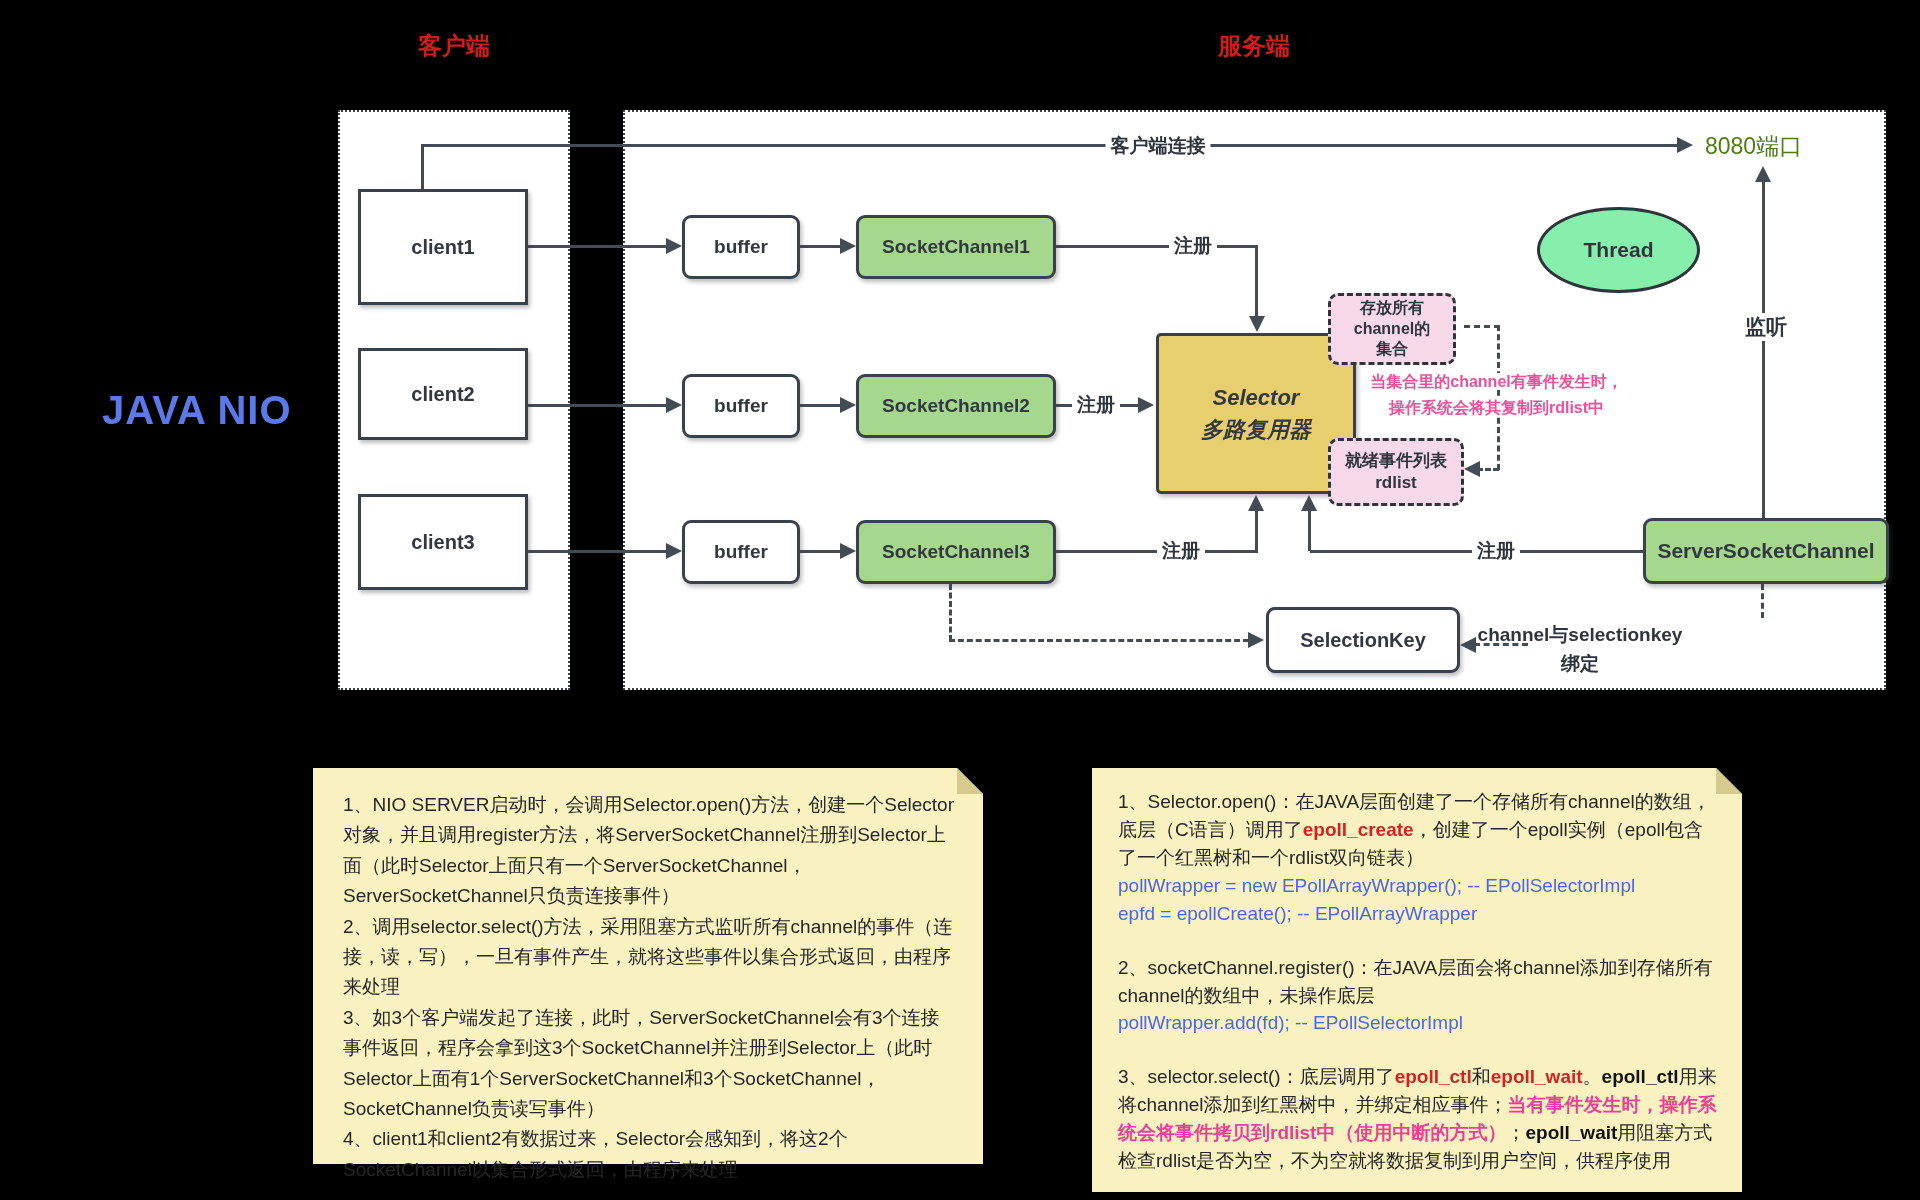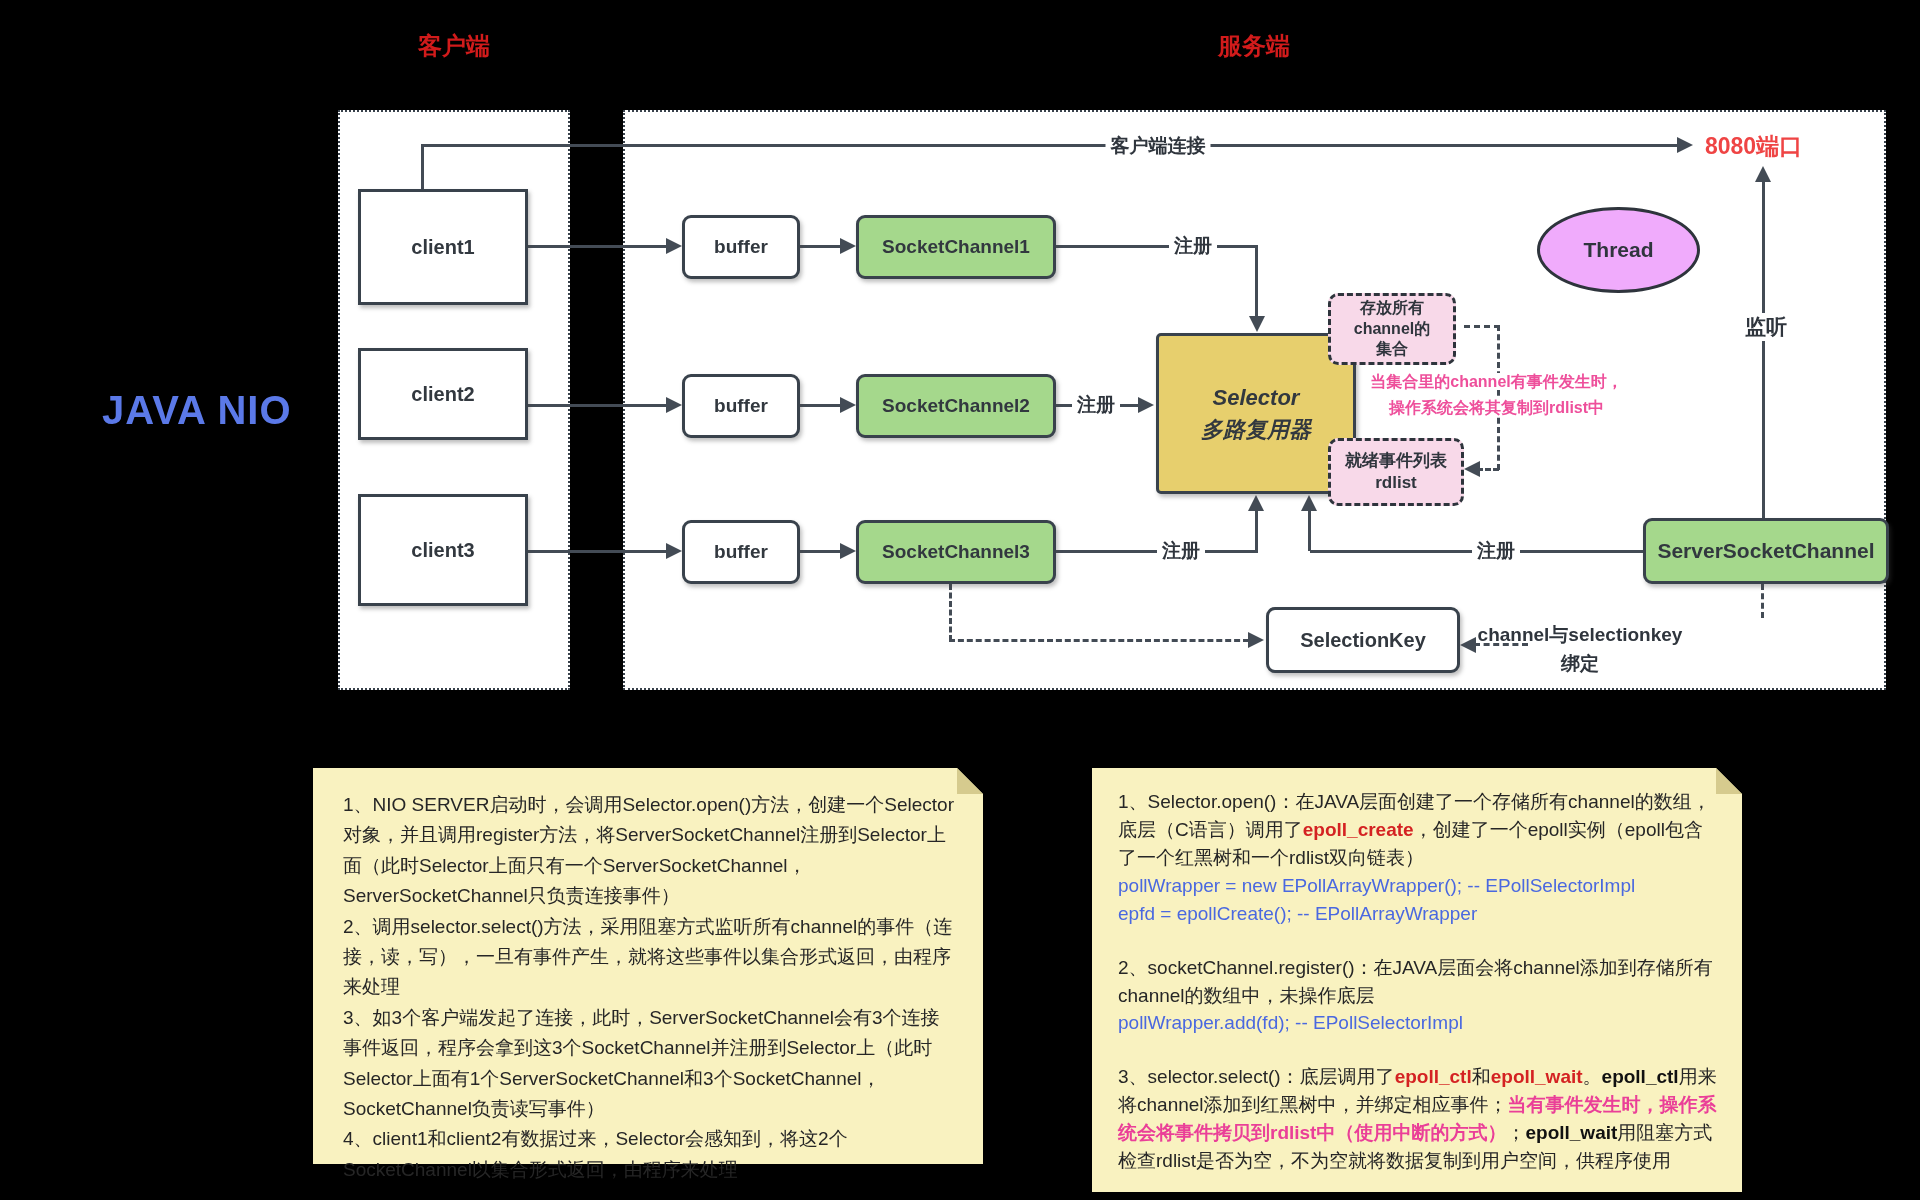--- a/index.html
+++ b/index.html
@@ -10,36 +10,36 @@
   
   .box{position:absolute;display:flex;flex-direction:column;align-items:center;justify-content:center;
        box-sizing:border-box;background:#fff;border:3px solid #39424c;font-weight:bold;color:#32383f;
        z-index:2;box-shadow:2px 3px 4px rgba(70,70,70,.35);}
   .rounded{border-radius:9px;}
   .green{background:#a5d88c;}
   .yellow{background:#e7cf6d;border-radius:5px;font-style:italic;}
   .pinkbox{position:absolute;background:#f8d9e9;border:3px dashed #2e343c;border-radius:10px;
            display:flex;flex-direction:column;align-items:center;justify-content:center;text-align:center;
            font-weight:bold;font-size:16px;line-height:1.3;z-index:3;box-sizing:border-box;}
-  .ellipse{position:absolute;background:#f0abfc;border:3px solid #2e343c;border-radius:50%;
+  .ellipse{position:absolute;background:#86efac;border:3px solid #2e343c;border-radius:50%;
            display:flex;align-items:center;justify-content:center;font-weight:bold;font-size:21px;z-index:2;box-sizing:border-box;}
   
   .hline{position:absolute;background:#434b55;height:3px;z-index:1;}
   .vline{position:absolute;background:#434b55;width:3px;z-index:1;}
   .dash-h{position:absolute;border-top:3px dashed #434b55;height:0;z-index:1;}
   .dash-v{position:absolute;border-left:3px dashed #434b55;width:0;z-index:1;}
   .ah{position:absolute;width:0;height:0;border-style:solid;z-index:1;}
   .ah.r{border-width:8px 0 8px 16px;border-color:transparent transparent transparent #434b55;}
   .ah.l{border-width:8px 16px 8px 0;border-color:transparent #434b55 transparent transparent;}
   .ah.u{border-width:0 8px 16px 8px;border-color:transparent transparent #434b55 transparent;}
   .ah.d{border-width:16px 8px 0 8px;border-color:#434b55 transparent transparent transparent;}
   
   .chip{position:absolute;background:#fff;padding:0 5px;font-weight:bold;font-size:19px;color:#2f353d;
         transform:translate(-50%,-50%);white-space:nowrap;z-index:4;}
-  .freelabel{position:absolute;font-weight:bold;color:#ef4444;white-space:nowrap;z-index:4;}
+  .freelabel{position:absolute;font-weight:normal;color:#4d7c0f;white-space:nowrap;z-index:4;}
   .red-head{position:absolute;color:#d21b1b;font-weight:bold;font-size:24px;transform:translateX(-50%);z-index:4;}
   .brand{position:absolute;color:#5b79e8;font-weight:800;font-size:40px;letter-spacing:1px;z-index:4;}
   .mag-note{position:absolute;z-index:4;text-align:center;font-weight:bold;font-size:16px;color:#ee4f9b;line-height:1.6;}
   .mag-note span{background:#fff;padding:0 2px;}
   .bind-label{position:absolute;z-index:4;text-align:center;font-weight:bold;font-size:19px;color:#2f353d;line-height:1.55;}
   
   .note{position:absolute;background:#f9f2c0;box-sizing:border-box;z-index:2;}
   .note .cut{position:absolute;top:0;right:0;width:0;height:0;border-top:26px solid #000;border-left:26px solid transparent;}
   .note .flap{position:absolute;top:0;right:0;width:0;height:0;border-bottom:26px solid #d6cb8e;border-right:26px solid transparent;margin-right:0;}
   .note-body{padding:22px 28px 18px 30px;font-size:19px;line-height:1.6;color:#262626;}
@@ -119,21 +119,21 @@
   <div class="dash-v" style="left:1761px;top:584px;height:34px;"></div>
   <div class="dash-h" style="left:1474px;top:643px;width:54px;"></div>
   <div class="ah l" style="left:1460px;top:637px;"></div>
   <div class="bind-label" style="left:1444px;top:620px;width:272px;">
     <div>channel与selectionkey</div>
     <div>绑定</div>
   </div>
 
   <div class="box" style="left:358px;top:189px;width:170px;height:116px;font-size:20px;">client1</div>
   <div class="box" style="left:358px;top:348px;width:170px;height:92px;font-size:20px;">client2</div>
-  <div class="box" style="left:358px;top:494px;width:170px;height:112px;font-size:20px;">client3</div>
+  <div class="box" style="left:358px;top:494px;width:170px;height:96px;font-size:20px;">client3</div>
 
   <div class="box rounded" style="left:682px;top:215px;width:118px;height:64px;font-size:19px;">buffer</div>
   <div class="box rounded" style="left:682px;top:374px;width:118px;height:64px;font-size:19px;">buffer</div>
   <div class="box rounded" style="left:682px;top:520px;width:118px;height:64px;font-size:19px;">buffer</div>
 
   <div class="box rounded green" style="left:856px;top:215px;width:200px;height:64px;font-size:19px;">SocketChannel1</div>
   <div class="box rounded green" style="left:856px;top:374px;width:200px;height:64px;font-size:19px;">SocketChannel2</div>
   <div class="box rounded green" style="left:856px;top:520px;width:200px;height:64px;font-size:19px;">SocketChannel3</div>
 
   <div class="box yellow" style="left:1156px;top:333px;width:200px;height:161px;font-size:22px;line-height:1.45;">

